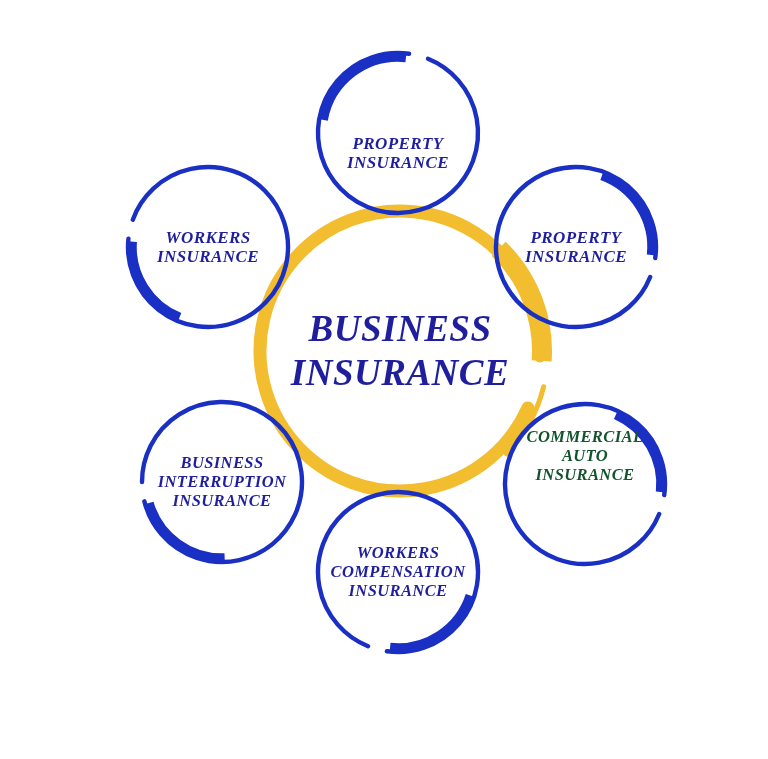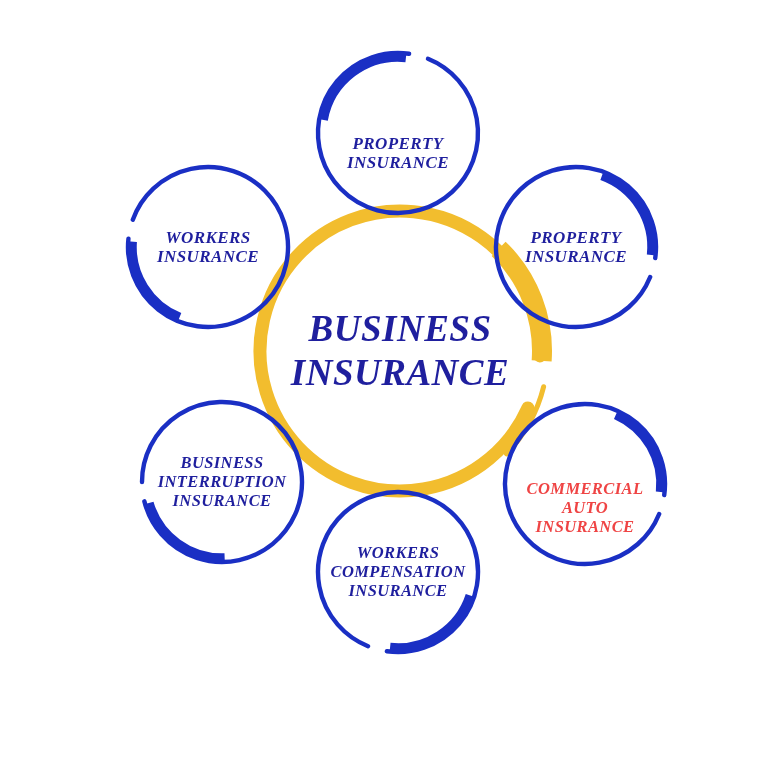--- a/index.html
+++ b/index.html
@@ -104,21 +104,21 @@
   </svg>
 
   <div class="node-label hub-label" style="left:400px; top:351px;">BUSINESS
 INSURANCE</div>
 
   <div id="satellite-labels">
       <div class="node-label satellite-label" style="left: 398px; top: 133px; color: rgb(31, 31, 158); margin-top: 20px;">PROPERTY
 INSURANCE</div>
       <div class="node-label satellite-label" style="left: 576px; top: 247px; color: rgb(31, 31, 158);">PROPERTY
 INSURANCE</div>
-      <div class="node-label satellite-label three-line" style="left: 585px; top: 508px; color: #ef4444;">COMMERCIAL
+      <div class="node-label satellite-label three-line" style="left: 585px; top: 456px; color: #14532d;">COMMERCIAL
 AUTO
 INSURANCE</div>
       <div class="node-label satellite-label three-line" style="left: 398px; top: 572px; color: rgb(31, 31, 158); font-style: italic;">WORKERS
 COMPENSATION
 INSURANCE</div>
       <div class="node-label satellite-label three-line" style="left: 222px; top: 482px; color: rgb(31, 31, 158);">BUSINESS
 INTERRUPTION
 INSURANCE</div>
       <div class="node-label satellite-label" style="left: 208px; top: 247px; color: rgb(31, 31, 158);">WORKERS
 INSURANCE</div>

